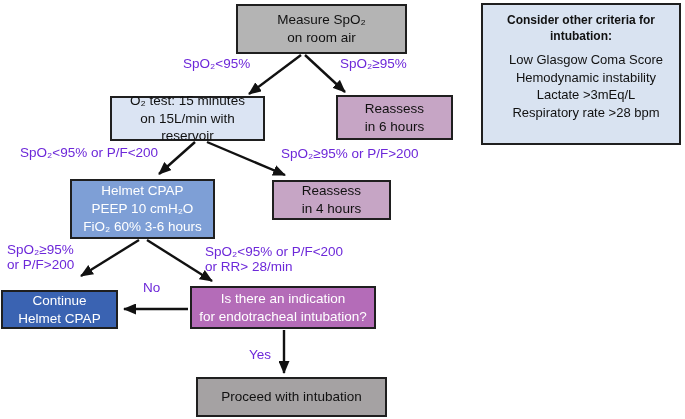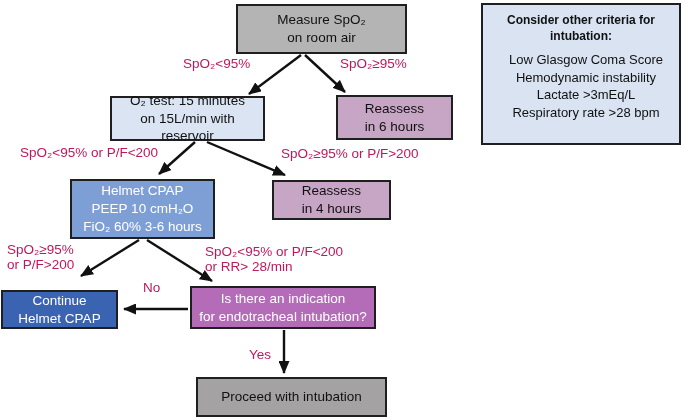--- a/index.html
+++ b/index.html
@@ -17,21 +17,21 @@
   .node{
     position:absolute;box-sizing:border-box;display:flex;align-items:center;
     justify-content:center;text-align:center;white-space:pre-line;
     font-size:13.5px;line-height:1.32;border:2px solid var(--border);
     padding:2px 4px;
   }
   .node.thick{border-width:2.5px;}
   .white-text{color:#ffffff;}
   .edge-label{
     position:absolute;font-size:13.5px;line-height:1.1;white-space:pre-line;
-    color:#be185d;
+    color:#6d28d9;
   }
   .panel{
     position:absolute;left:481px;top:3px;width:200px;height:142px;
     box-sizing:border-box;background:var(--panel-bg);
     border:2px solid var(--border);padding:8px 8px 6px 8px;
   }
   .panel-title{
     font-weight:bold;font-size:12px;line-height:1.3;text-align:center;
     white-space:pre-line;margin:0 0 7px 0;
   }

